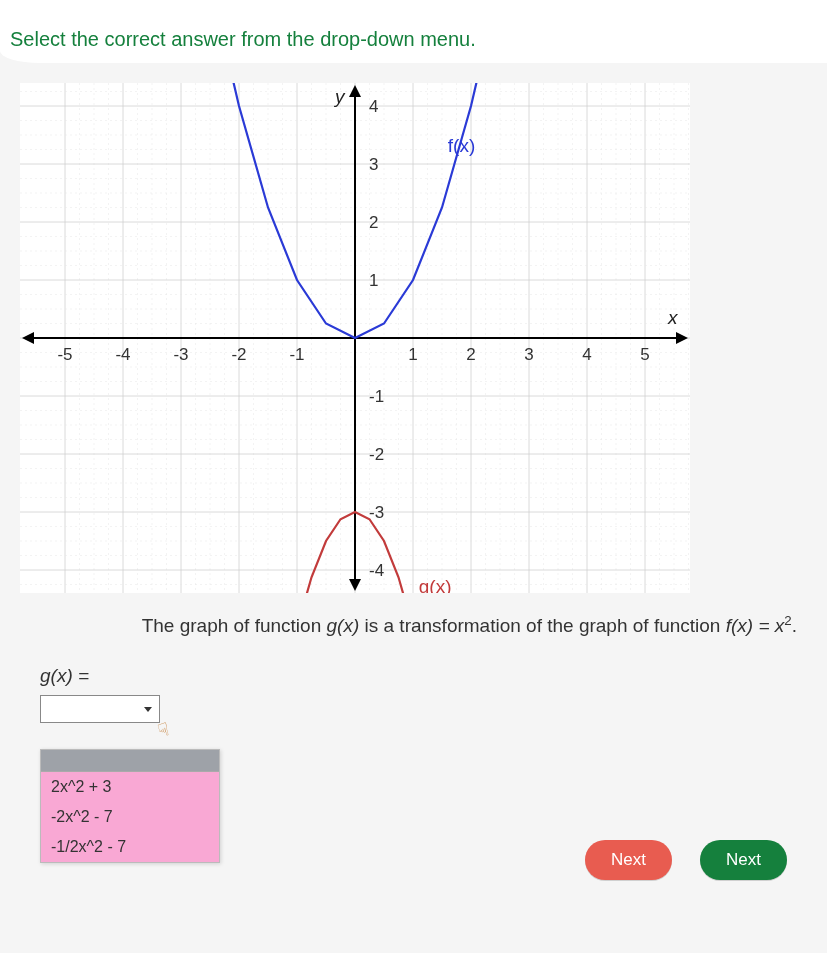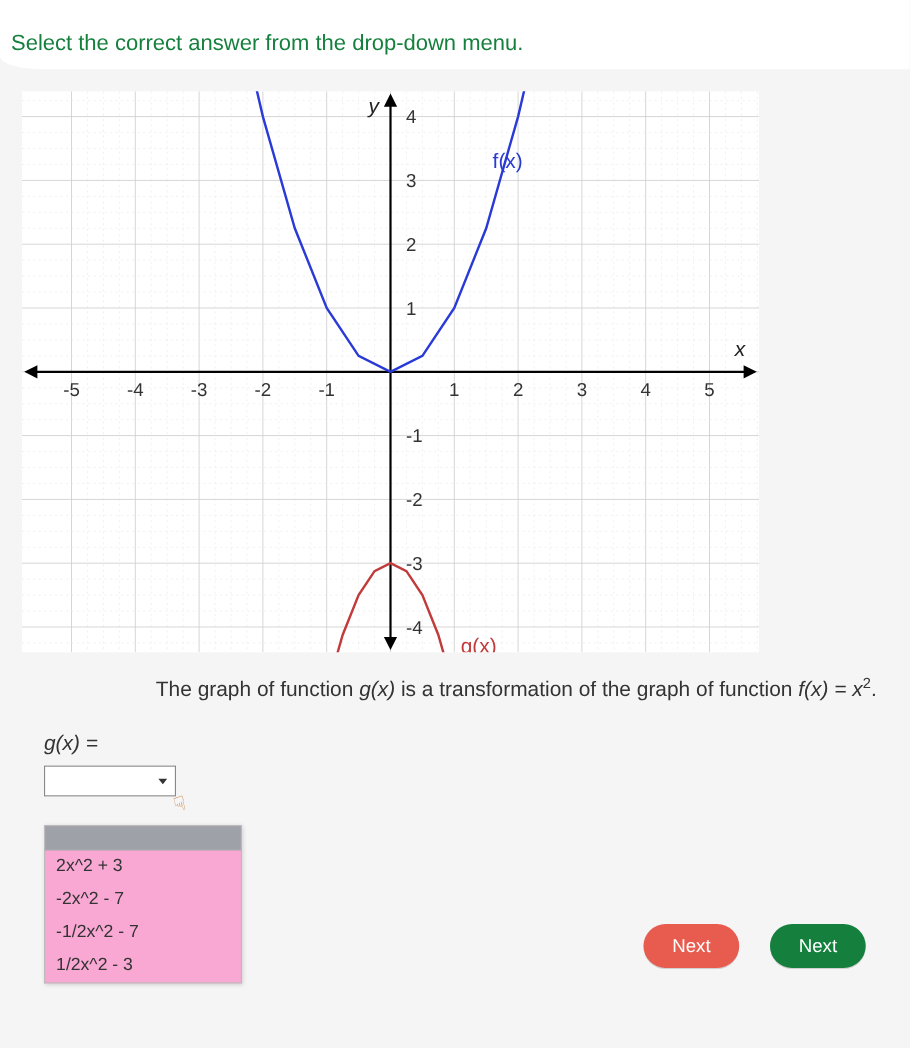--- a/index.html
+++ b/index.html
@@ -246,21 +246,20 @@
   <span class="gx-label"><span class="ital">g(x) =</span></span>
   <div class="dropdown-box">
     <input class="select-input" readonly="" value="" style="">
     <span class="select-caret"></span>
     <span class="cursor">☟</span>
     <div class="options-pop">
       <div class="header-bar"></div>
       <div class="opt">2x^2 + 3</div>
       <div class="opt">-2x^2 - 7</div>
       <div class="opt">-1/2x^2 - 7</div>
-      <div class="opt">1/2x^2 - 3</div>
     </div>
   </div>
 </div>
 
 <div class="buttons">
   <button class="btn btn-reset">Next</button>
   <button class="btn btn-next">Next</button>
 </div>
 
 </body></html>

